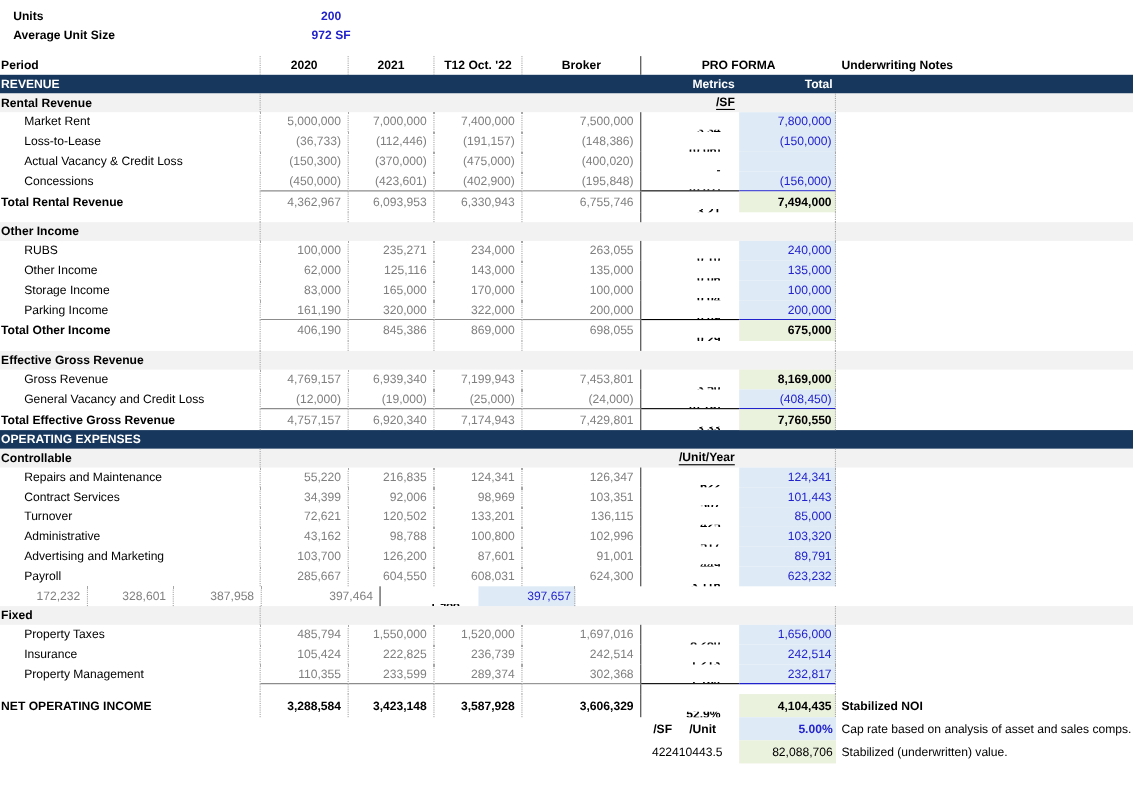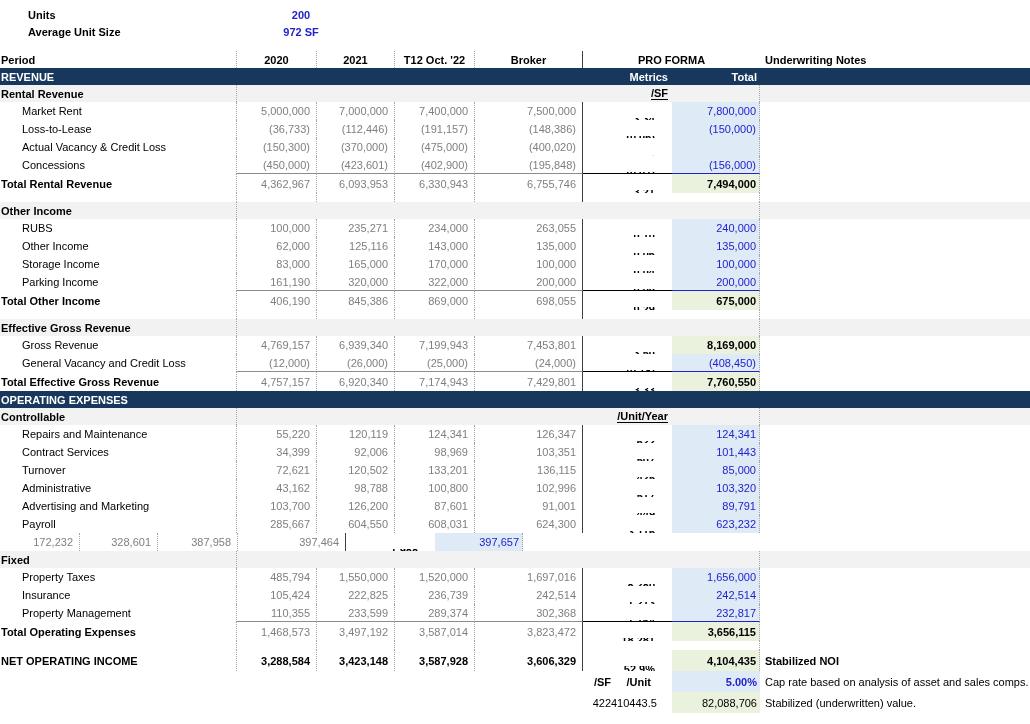--- a/index.html
+++ b/index.html
@@ -7,21 +7,21 @@
     --gray:#7F7F7F; --band:#F2F2F2;
   }
   *{box-sizing:border-box;}
   html,body{margin:0;padding:0;}
   body{
     width:1030px;height:724px;overflow:hidden;background:#fff;color:#000;
     font-family:"Liberation Sans", sans-serif;font-size:11px;
   }
   .page{padding-top:6px;}
   .info-row{display:flex;height:17px;align-items:center;}
-  .info-label{width:237px;padding-left:28px;font-weight:bold;}
+  .info-label{width:237px;padding-left:12px;font-weight:bold;}
   .info-value{width:128px;text-align:center;color:var(--blue);font-weight:bold;}
   .sheet{margin-top:11px;}
   .row{display:flex;align-items:stretch;}
   .c{display:flex;align-items:center;overflow:hidden;white-space:nowrap;}
   .c0{width:237px;padding-left:1px;}
   .c1{width:80px;}.c2{width:78px;}.c3{width:80px;}.c4{width:108px;}
   .c5{width:89px;}.c6{width:88px;}.c7{flex:1;padding-left:5px;}
   .cmid{width:346px;}.cpf{width:177px;}
   .num{justify-content:flex-end;padding-right:6px;}
   .c5.num{padding-right:17px;margin-top:16px;}
@@ -232,21 +232,21 @@
         <div class="c c2 num g">6,939,340</div>
         <div class="c c3 num g">7,199,943</div>
         <div class="c c4 num g">7,453,801</div>
         <div class="c c5 num bold">3.50</div>
         <div class="c c6 num gb bold">8,169,000</div>
         <div class="c c7"></div>
       </div>
       <div class="row data u bd">
         <div class="c c0 ind">General Vacancy and Credit Loss</div>
         <div class="c c1 num g">(12,000)</div>
-        <div class="c c2 num g">(26,000)</div>
+        <div class="c c2 num g">(19,000)</div>
         <div class="c c3 num g">(25,000)</div>
         <div class="c c4 num g">(24,000)</div>
         <div class="c c5 num bold">(0.18)</div>
         <div class="c c6 num lb blue">(408,450)</div>
         <div class="c c7"></div>
       </div>
       <div class="row total bd">
         <div class="c c0 bold">Total Effective Gross Revenue</div>
         <div class="c c1 num g">4,757,157</div>
         <div class="c c2 num g">6,920,340</div>
@@ -268,21 +268,21 @@
         <div class="c cmid"></div>
         <div class="c c5 hdr">
           <span class="hul">/Unit/Year</span>
         </div>
         <div class="c c6"></div>
         <div class="c c7"></div>
       </div>
       <div class="row data bd">
         <div class="c c0 ind">Repairs and Maintenance</div>
         <div class="c c1 num g">55,220</div>
-        <div class="c c2 num g">120,119</div>
+        <div class="c c2 num g">216,835</div>
         <div class="c c3 num g">124,341</div>
         <div class="c c4 num g">126,347</div>
         <div class="c c5 num bold">622</div>
         <div class="c c6 num lb blue">124,341</div>
         <div class="c c7"></div>
       </div>
       <div class="row data bd">
         <div class="c c0 ind">Contract Services</div>
         <div class="c c1 num g">34,399</div>
         <div class="c c2 num g">92,006</div>
@@ -369,30 +369,20 @@
         <div class="c c7"></div>
       </div>
       <div class="row data u bd">
         <div class="c c0 ind">Property Management</div>
         <div class="c c1 num g">110,355</div>
         <div class="c c2 num g">233,599</div>
         <div class="c c3 num g">289,374</div>
         <div class="c c4 num g">302,368</div>
         <div class="c c5 num bold">1,164</div>
         <div class="c c6 num lb blue">232,817</div>
-        <div class="c c7"></div>
-      </div>
-      <div class="row total bd">
-        <div class="c c0 bold">Total Operating Expenses</div>
-        <div class="c c1 num g">1,468,573</div>
-        <div class="c c2 num g">3,497,192</div>
-        <div class="c c3 num g">3,587,014</div>
-        <div class="c c4 num g">3,823,472</div>
-        <div class="c c5 num bold">18,281</div>
-        <div class="c c6 num gb bold">3,656,115</div>
         <div class="c c7"></div>
       </div>
       <div class="row gap bd">
         <div class="c c0"></div>
         <div class="c c1"></div>
         <div class="c c2"></div>
         <div class="c c3"></div>
         <div class="c c4"></div>
         <div class="c c5"></div>
         <div class="c c6"></div>

